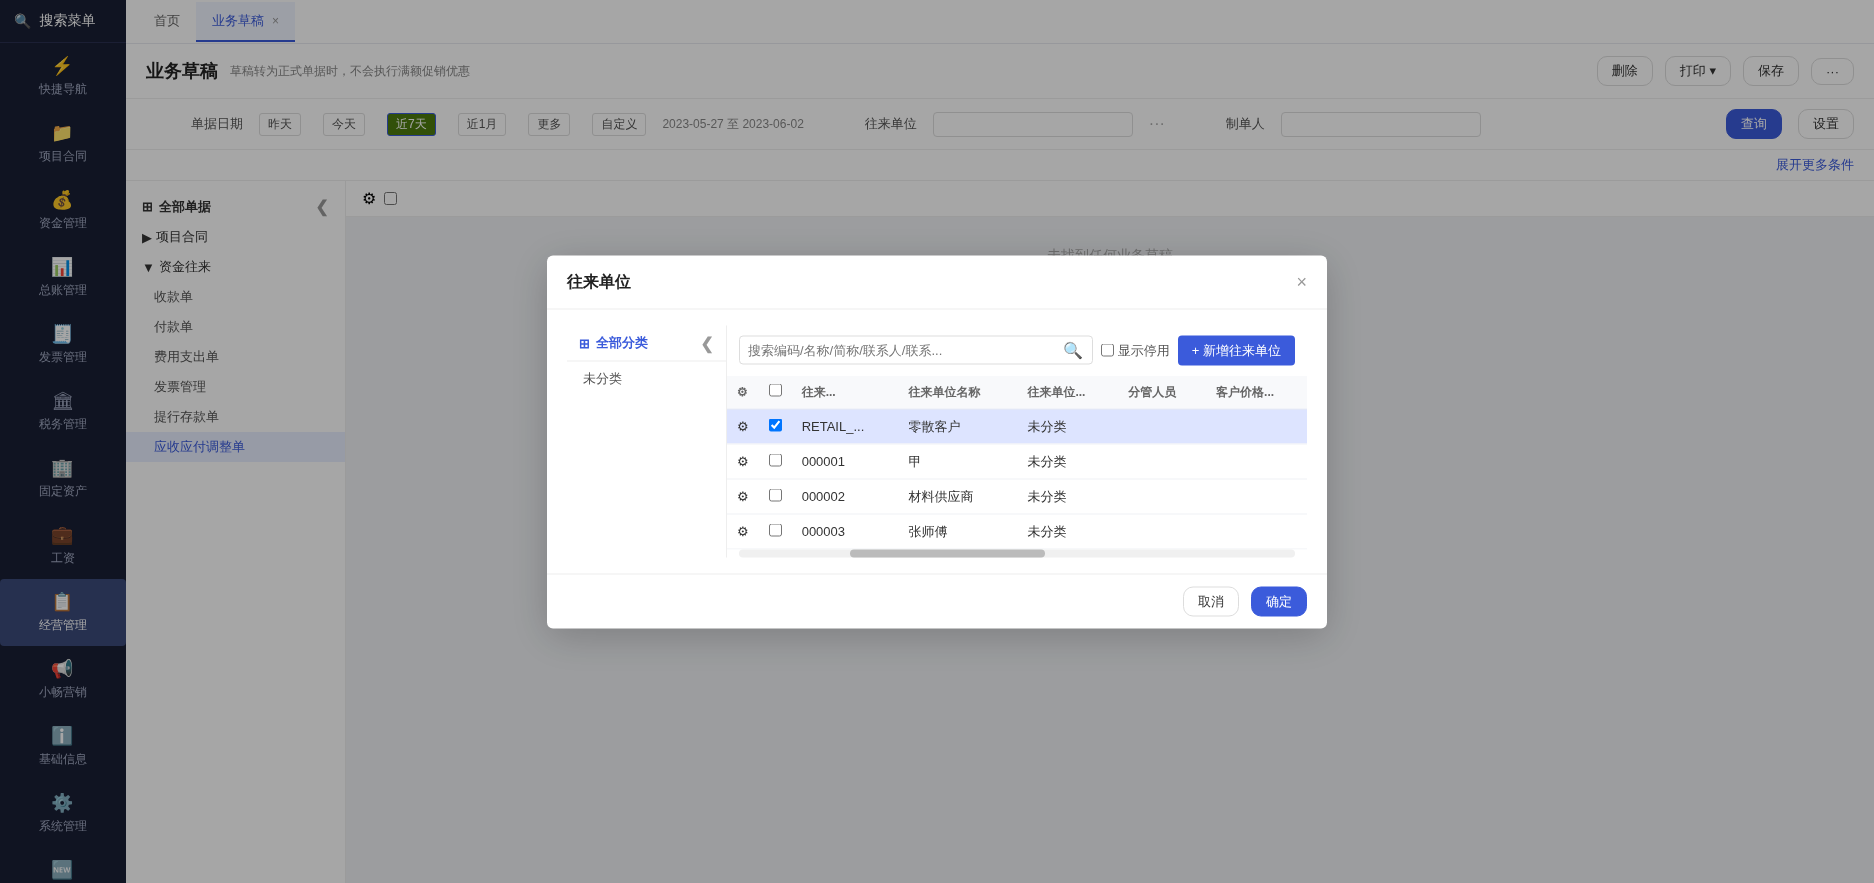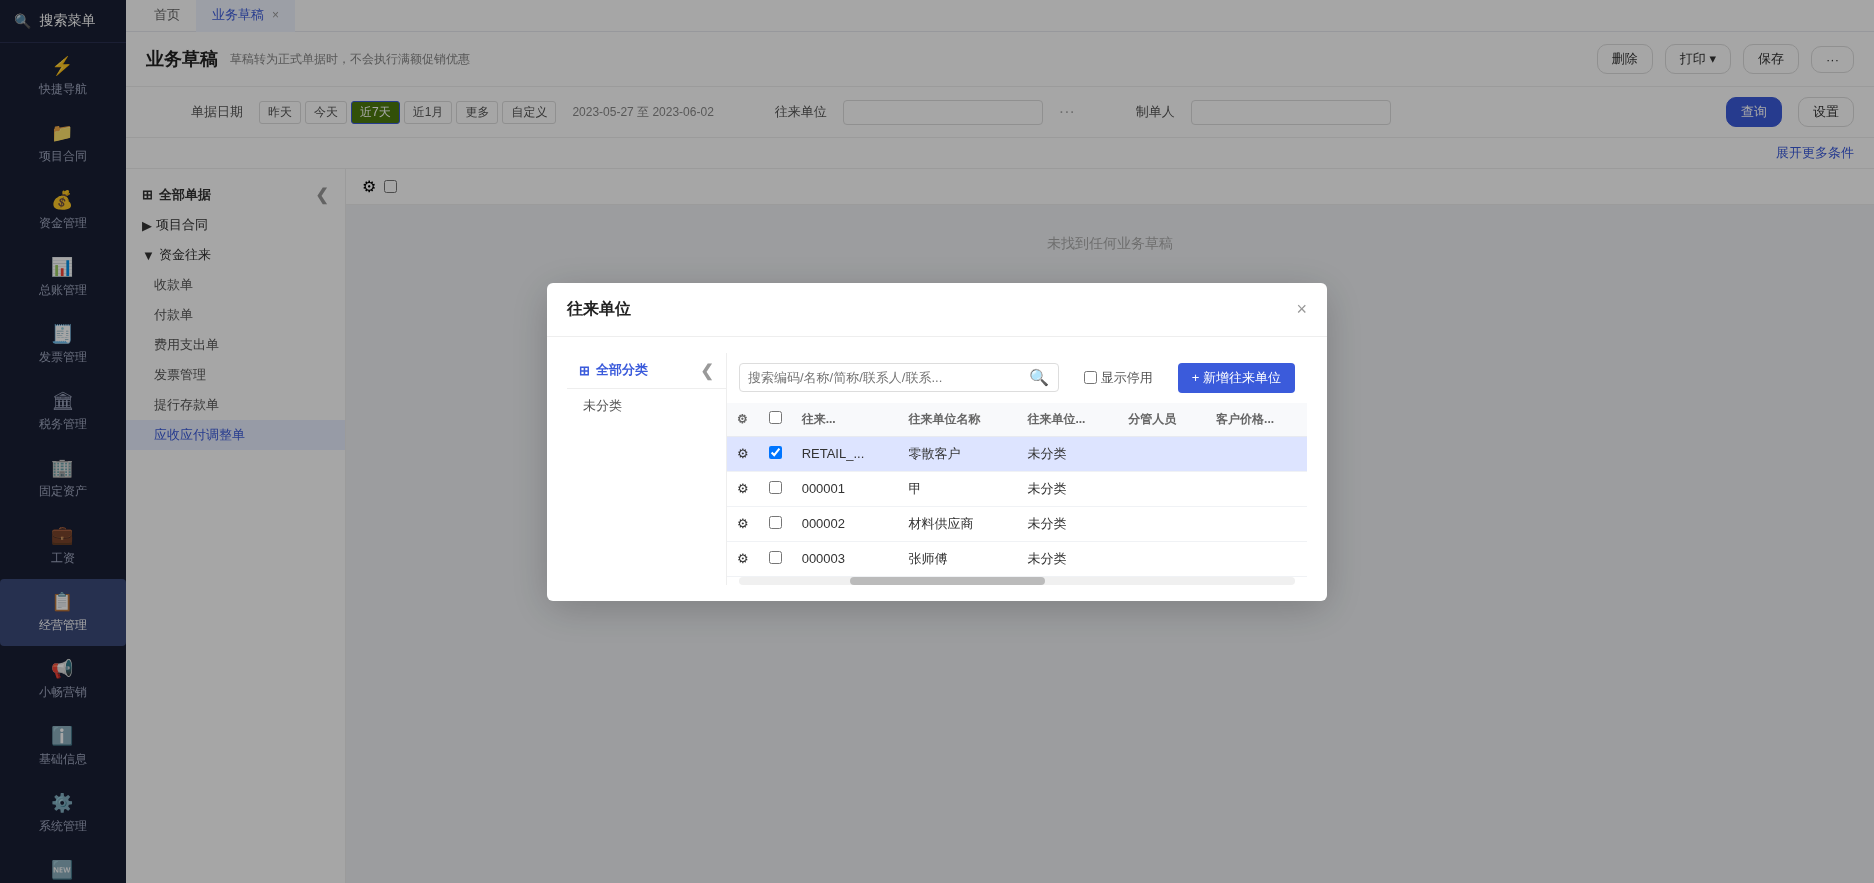--- a/index.html
+++ b/index.html
@@ -21,21 +21,21 @@
     }
     .sidebar-item.active { background: #3b4a7a; color: #fff; }
     .sidebar-icon { font-size: 18px; }
 
     
     .main { margin-left: 126px; display: flex; flex-direction: column; height: 883px; }
 
     
     .tabs-bar {
       background: #fff; border-bottom: 1px solid #e8eaf0; display: flex; align-items: center;
-      padding: 0 12px; height: 32px; flex-shrink: 0;
+      padding: 0 12px; height: 44px; flex-shrink: 0;
     }
     .tab {
       padding: 0 16px; height: 40px; display: flex; align-items: center; font-size: 13px;
       cursor: pointer; color: #666; border-bottom: 2px solid transparent;
     }
     .tab.active { color: #3b5bdb; border-bottom: 2px solid #3b5bdb; background: #f0f4ff; }
     .tab .close-btn { margin-left: 8px; font-size: 12px; color: #999; cursor: pointer; }
     .page-header {
       background: #fff; padding: 12px 20px; display: flex; align-items: center; gap: 12px;
       border-bottom: 1px solid #eee;
@@ -44,21 +44,21 @@
     .page-subtitle { font-size: 12px; color: #888; }
     .btn { padding: 5px 14px; border-radius: 10px; border: 1px solid #ddd; background: #fff; cursor: pointer; font-size: 13px; color: #333; }
     .btn-primary { background: #3b5bdb; color: #fff; border-color: #3b5bdb; }
 
     
     .filter-row {
       background: #fff; padding: 10px 20px; display: flex; align-items: center; gap: 16px;
       border-bottom: 1px solid #eee; flex-wrap: wrap;
     }
     .filter-label { font-size: 13px; color: #555; white-space: nowrap; margin-left: 45px; }
-    .filter-dates { display: flex; gap: 4px; }
+    .filter-dates { display: flex; gap: 22px; }
     .date-btn { font-size: 12px; padding: 2px 8px; border-radius: 3px; border: 1px solid #ddd; background: #fff; cursor: pointer; color: #555; }
     .date-btn.active { background: #4d7c0f; color: #fff; border-color: #3b5bdb; }
     .filter-input { border: 1px solid #ddd; border-radius: 4px; padding: 4px 10px; font-size: 13px; color: #333; width: 180px; }
     .expand-btn { color: #3b5bdb; font-size: 13px; cursor: pointer; }
 
     
     .content-area { display: flex; flex: 1; }
     .left-panel { width: 220px; background: #fff; border-right: 1px solid #eee; flex-shrink: 0; padding: 10px 0; }
     .panel-header { padding: 6px 16px; font-size: 13px; font-weight: bold; color: #333; display: flex; align-items: center; gap: 6px; }
     .panel-item { padding: 6px 16px 6px 28px; font-size: 13px; color: #555; cursor: pointer; }
@@ -98,21 +98,21 @@
     .dialog-left { width: 160px; border-right: 1px solid #eee; padding: 0 0 10px 0; }
     .dialog-left-header {
       padding: 8px 12px; font-size: 13px; color: #3b5bdb; font-weight: bold;
       display: flex; align-items: center; gap: 6px; border-bottom: 1px solid #eee;
     }
     .dialog-left-item { padding: 8px 16px; font-size: 13px; color: #555; cursor: pointer; }
     .dialog-right { flex: 1; }
 
     
     .dialog-right-toolbar {
-      padding: 10px 12px; display: flex; align-items: center; justify-content: space-between; gap: 25px;
+      padding: 10px 12px; display: flex; align-items: center; justify-content: space-between; gap: 8px;
     }
     .search-box {
       display: flex; align-items: center; border: 1px solid #ddd; border-radius: 4px;
       padding: 4px 8px; gap: 6px; flex: 1;
     }
     .search-box input { border: none; outline: none; font-size: 13px; color: #333; width: 100%; background: transparent; }
     .show-disabled { display: flex; align-items: center; gap: 4px; font-size: 13px; color: #555; }
     .btn-add { background: #3b5bdb; color: #fff; border: none; border-radius: 4px; padding: 6px 14px; font-size: 13px; cursor: pointer; white-space: nowrap; }
 
     
@@ -376,13 +376,17 @@
           </table>
         </div>
 
         <div class="scroll-bar-wrap">
           <div class="scroll-bar"></div>
         </div>
 
       </div>
     </div>
   </div>
+  <div class="dialog-footer">
+    <button class="btn">取消</button>
+    <button class="btn btn-primary">确定</button>
+  </div>
 </div>
 
 </body></html>

